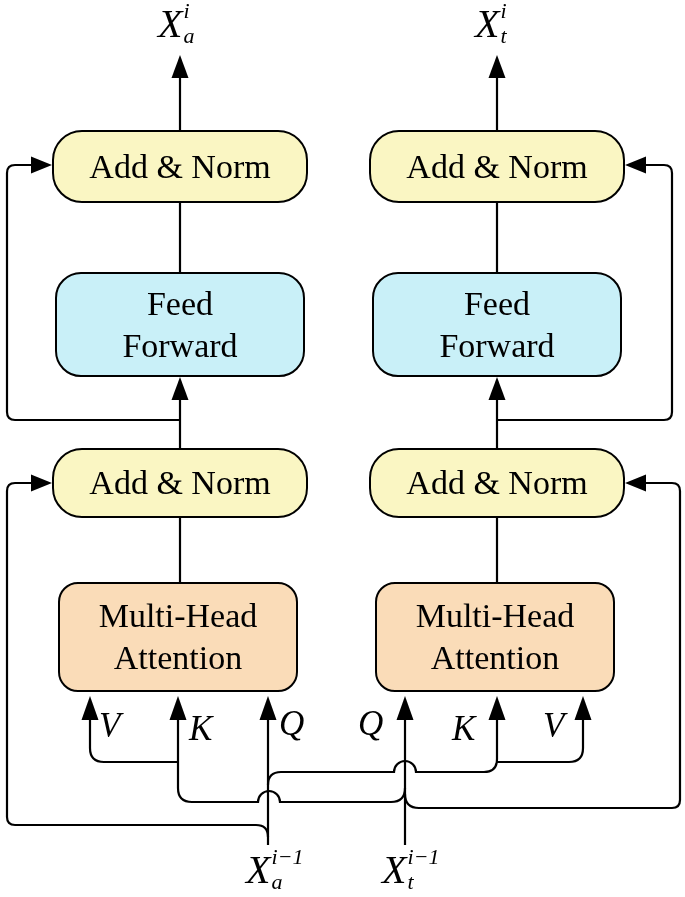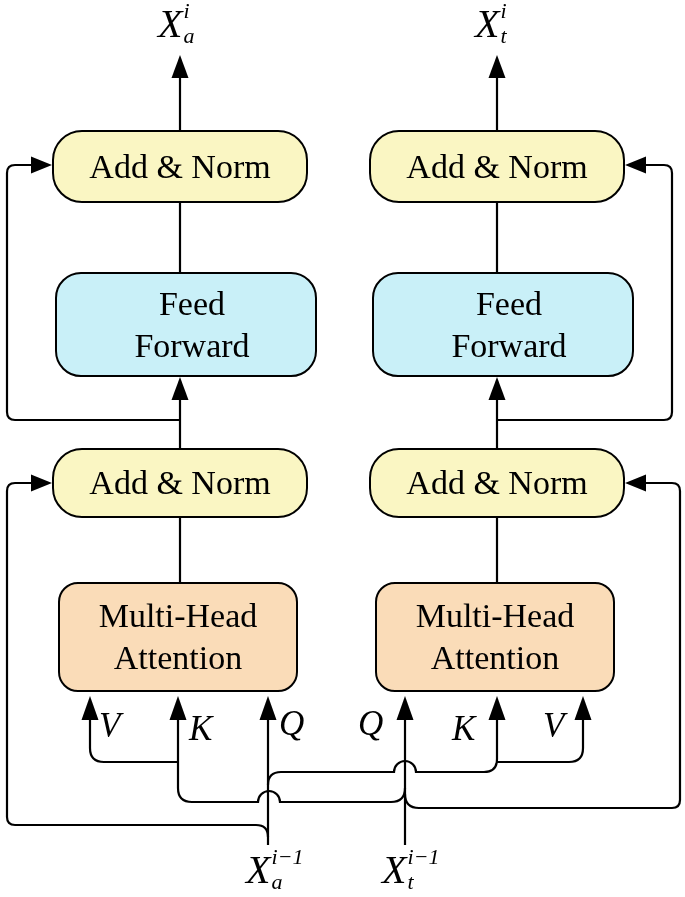--- a/index.html
+++ b/index.html
@@ -11,21 +11,21 @@
   svg.wires{position:absolute;left:0;top:0;width:685px;height:897px;}
   .wire{fill:none;stroke:var(--line-color,#000);stroke-width:2.2px;}
   .ahead{fill:var(--line-color,#000);stroke:none;}
 
   .box{
     position:absolute;border:2.2px solid #000;
     display:flex;flex-direction:column;align-items:center;justify-content:center;
     text-align:center;font-size:34px;line-height:42px;white-space:nowrap;
   }
   .r-anorm{border-radius:30px;font-family:Liberation Serif, serif;}
-  .r-ff{border-radius:26px;padding-left:12px;}
+  .r-ff{border-radius:26px;}
   .r-mha{border-radius:20px;}
 
   .vkq{
     position:absolute;font-style:italic;font-size:35px;line-height:1;
   }
   .xlabel{
     position:absolute;display:flex;align-items:flex-start;font-style:italic;
   }
   .xbase{font-size:40px;line-height:1;display:block;}
   .xscripts{display:flex;flex-direction:column;font-size:22px;line-height:1;margin-left:1px;margin-top:-4px;}

